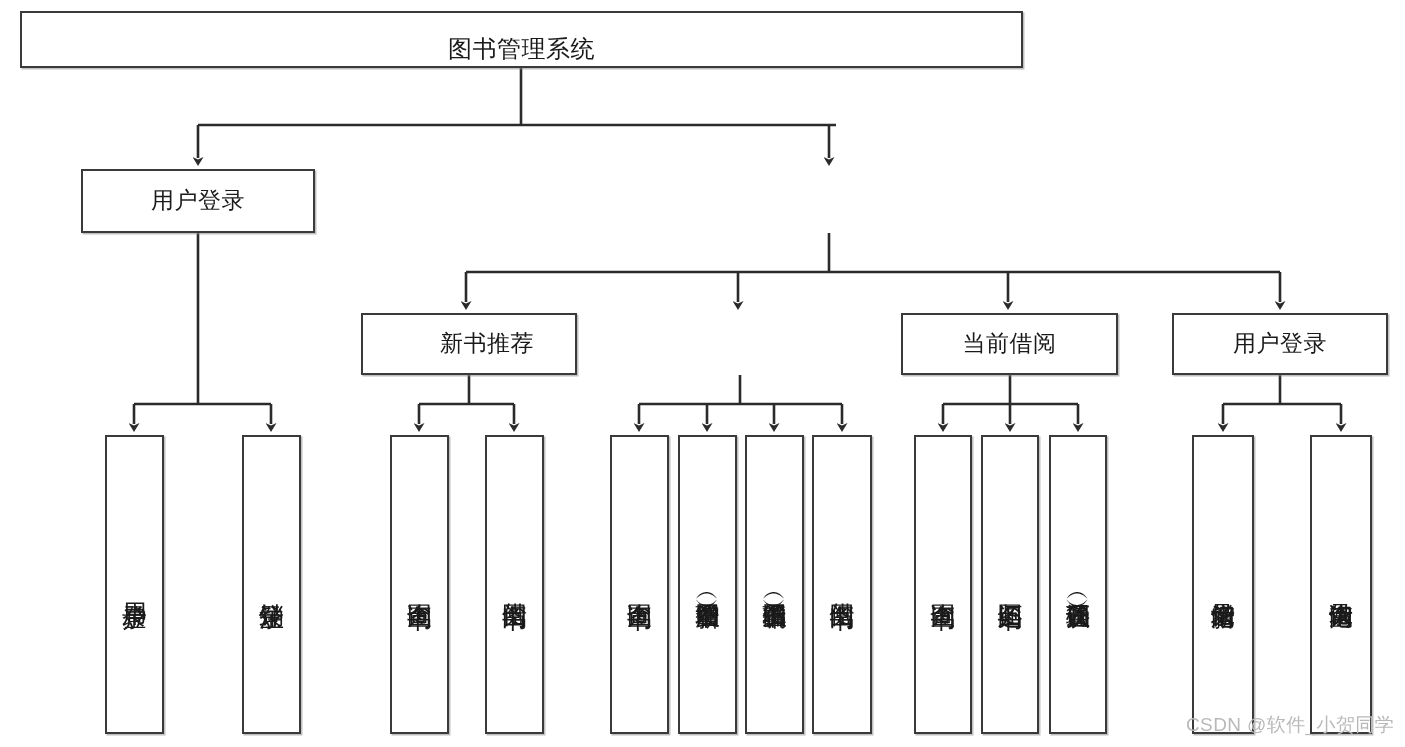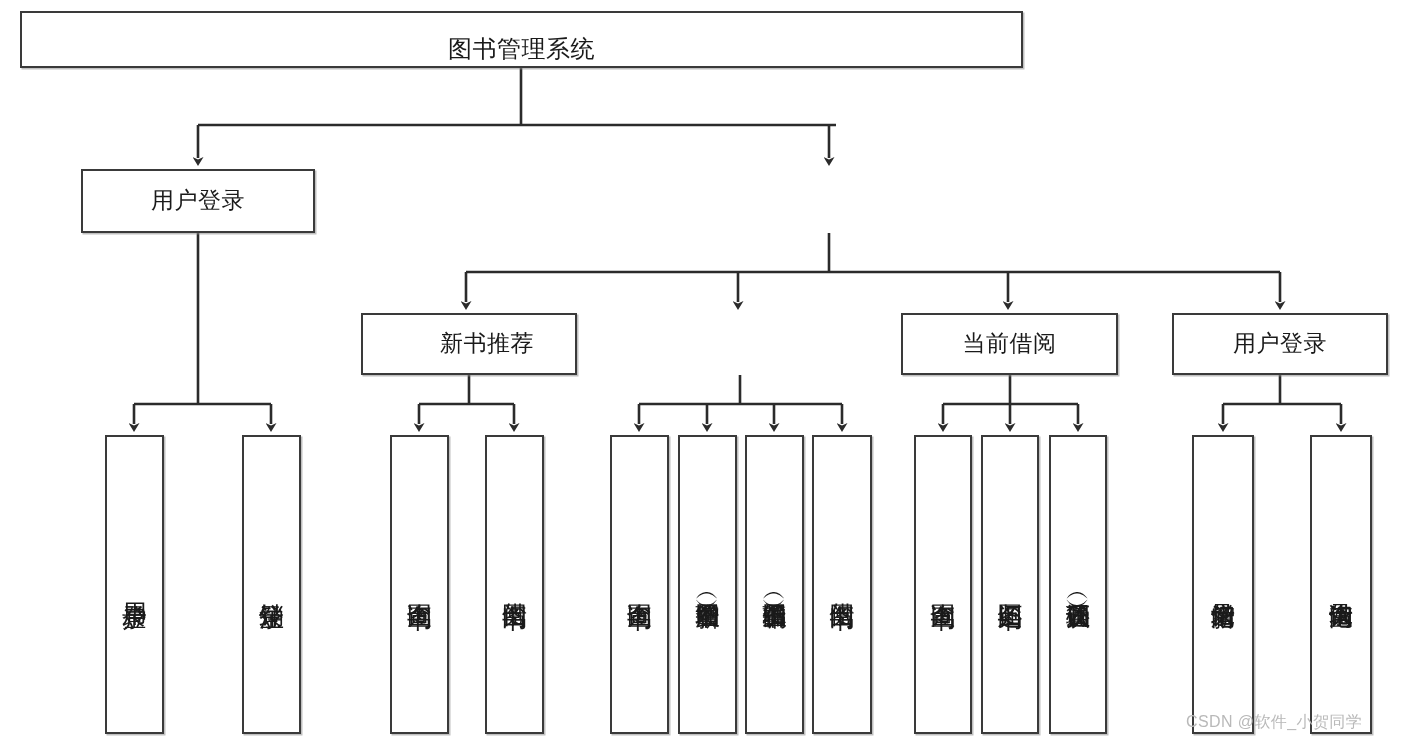--- a/index.html
+++ b/index.html
@@ -63,21 +63,21 @@
     white-space: nowrap;
   }
   .node.vert.tight .lbl {
     font-size: 24px;
     letter-spacing: 0px;
   }
   #watermark {
     position: absolute;
     left: 1186px;
     top: 712px;
-    font-size: 16px;
+    font-size: 19px;
     color: #b9b9b9;
     white-space: nowrap;
     letter-spacing: 0.4px;
     font-family: "Liberation Sans", "DejaVu Sans", sans-serif;
   }
 </style>
 </head>
 <body>
 
 <div id="canvas">

